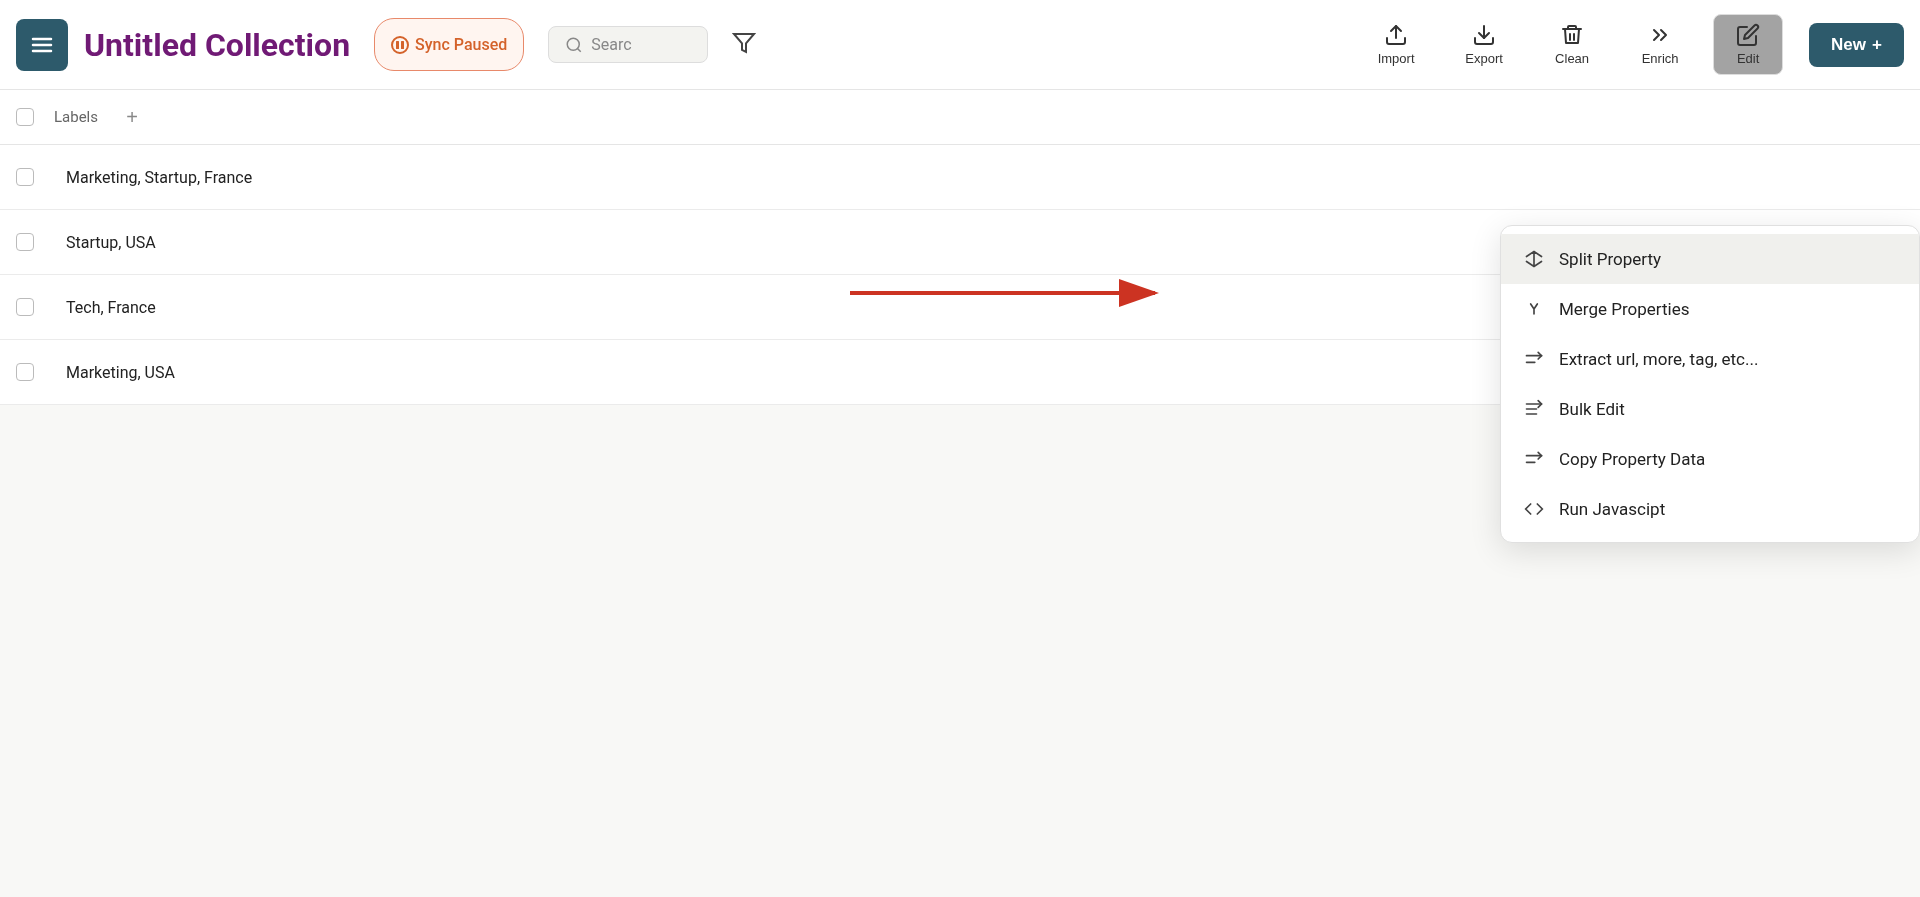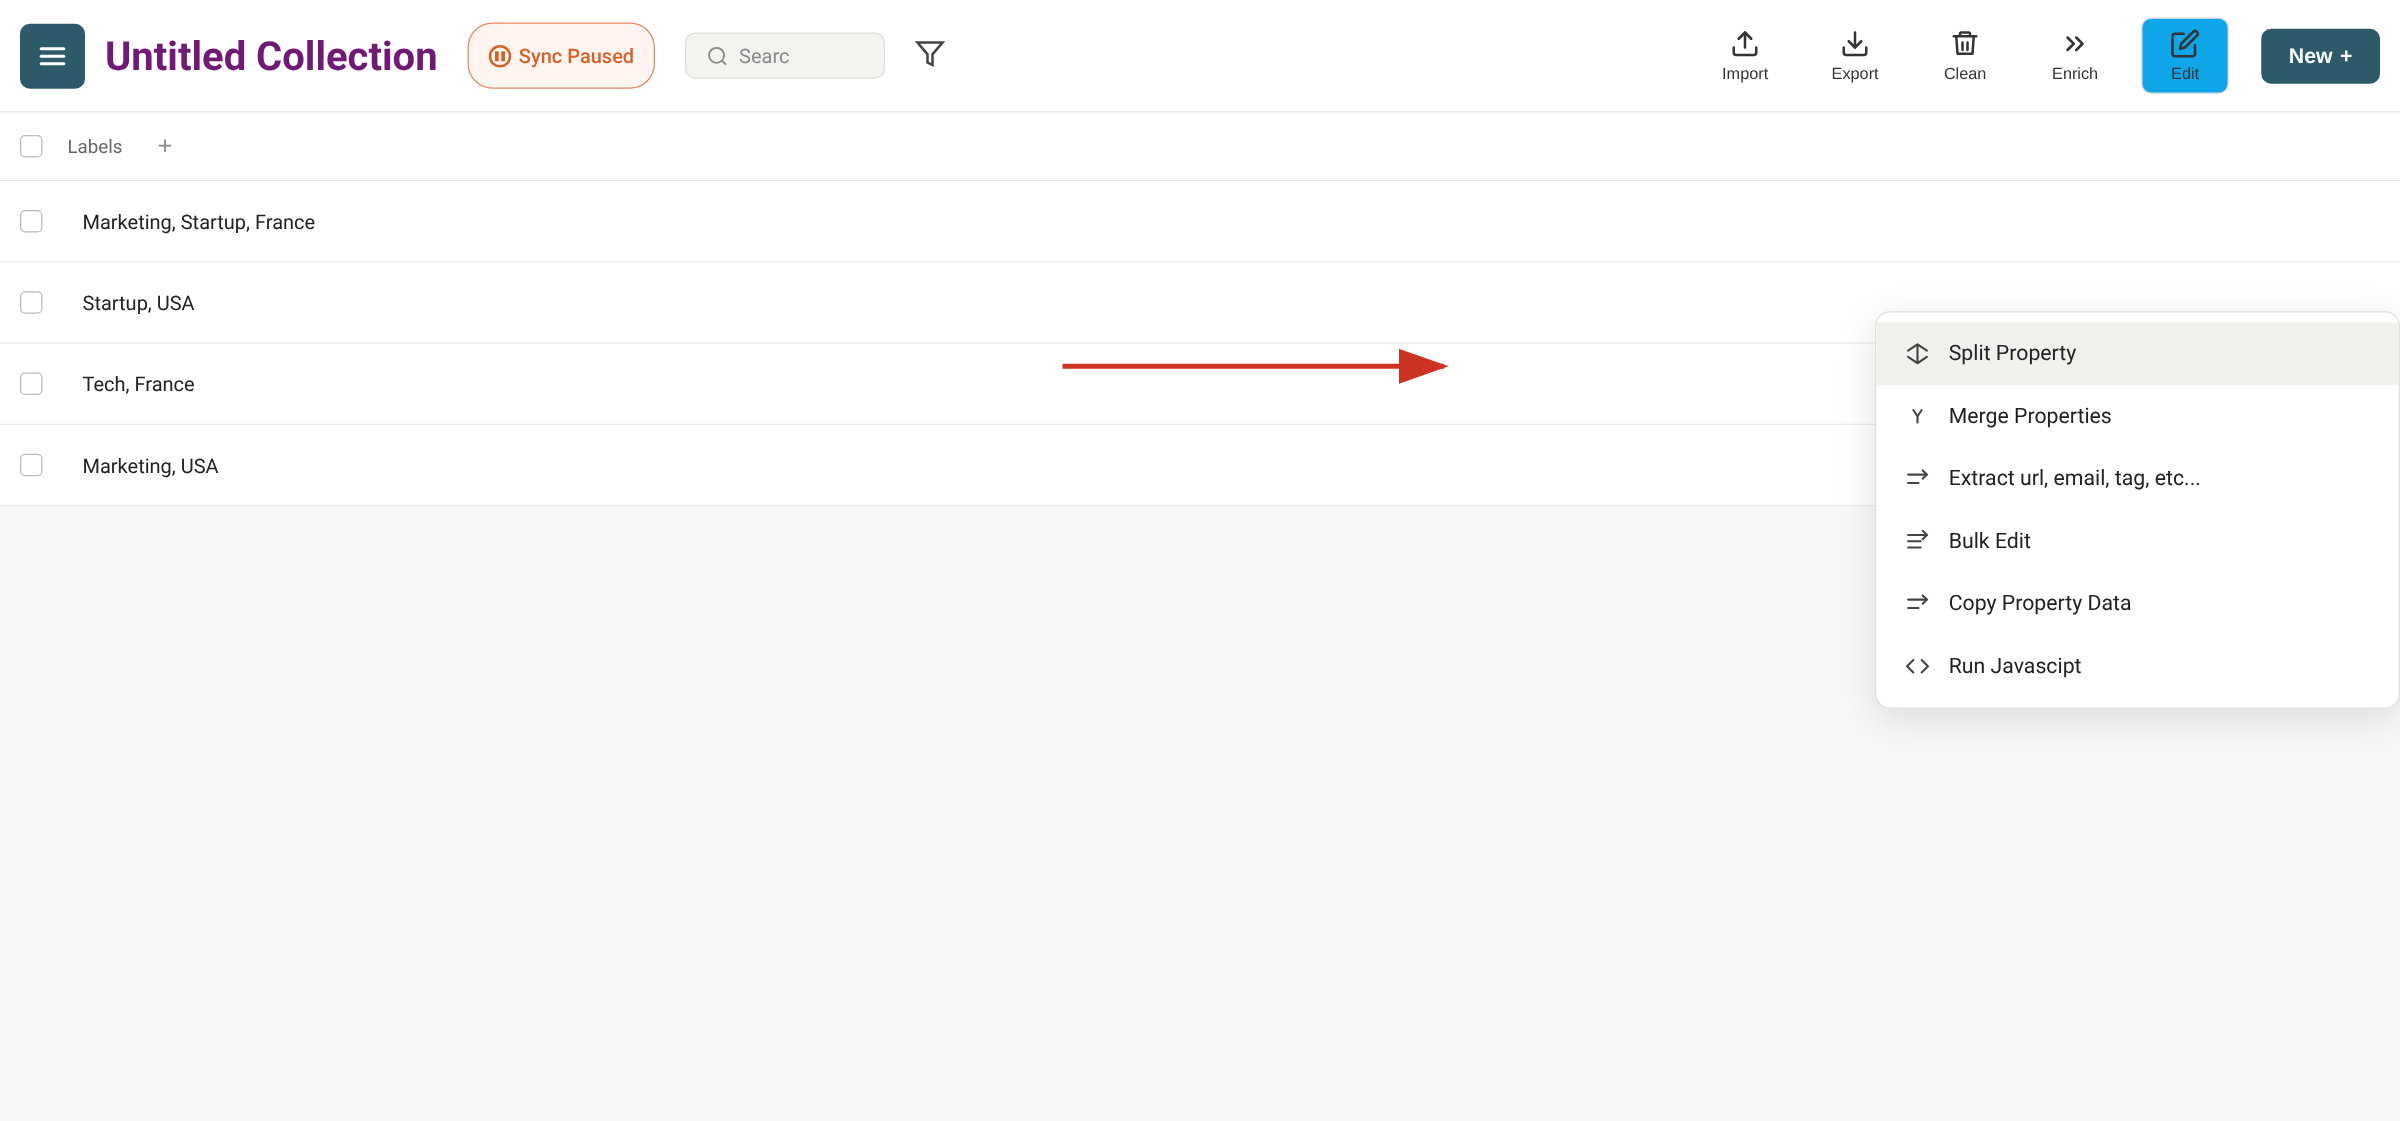--- a/index.html
+++ b/index.html
@@ -109,21 +109,21 @@
       min-width: 70px;
     }
     .toolbar-btn svg { width: 24px; height: 24px; }
 
     .edit-btn {
       background: #f0f0ed;
       border: 1px solid #ddd;
       border-radius: 8px;
     }
     .edit-btn.active {
-      background: #0ea5e9;
+      background: #a3a3a3;
     }
 
     .new-btn {
       display: flex;
       align-items: center;
       gap: 6px;
       background: #2d5a6b;
       color: white;
       border: none;
       border-radius: 8px;
@@ -205,21 +205,21 @@
 
     .row-labels {
       font-size: 16px;
       color: #222;
       margin-left: 8px;
     }
 
     
     .dropdown-menu {
       position: absolute;
-      top: 104px;
+      top: 80px;
       right: 0;
       width: 420px;
       background: white;
       border: 1px solid #e0e0e0;
       border-radius: 12px;
       box-shadow: 0 8px 32px rgba(0,0,0,0.12);
       z-index: 100;
       padding: 8px 0;
       overflow: hidden;
     }
@@ -405,21 +405,21 @@
     </div>
 
     <div class="dropdown-item">
       <span class="dropdown-item-icon">
         <svg width="20" height="20" viewBox="0 0 24 24" fill="none" stroke="#444" stroke-width="2" stroke-linecap="round">
           <line x1="3" y1="8" x2="21" y2="8"></line>
           <polyline points="17 4 21 8 17 12"></polyline>
           <line x1="3" y1="16" x2="13" y2="16"></line>
         </svg>
       </span>
-      <span>Extract url, email, tag, etc...</span>
+      <span>Extract url, more, tag, etc...</span>
     </div>
 
     <div class="dropdown-item">
       <span class="dropdown-item-icon">
         <svg width="20" height="20" viewBox="0 0 24 24" fill="none" stroke="#444" stroke-width="2" stroke-linecap="round">
           <line x1="3" y1="6" x2="21" y2="6"></line>
           <polyline points="17 2 21 6 17 10"></polyline>
           <line x1="3" y1="12" x2="15" y2="12"></line>
           <line x1="3" y1="18" x2="15" y2="18"></line>
         </svg>

